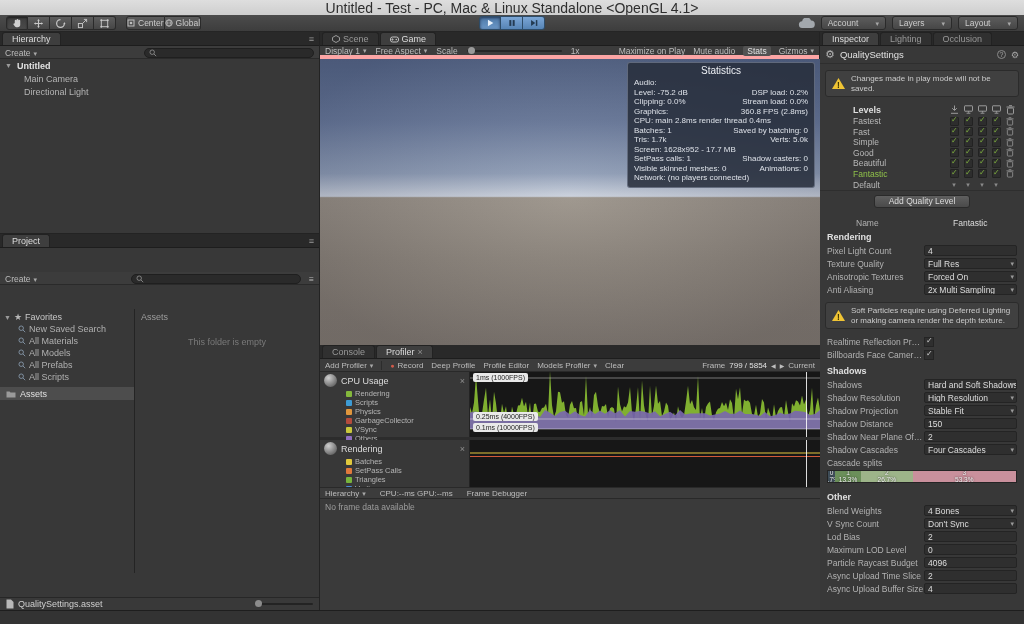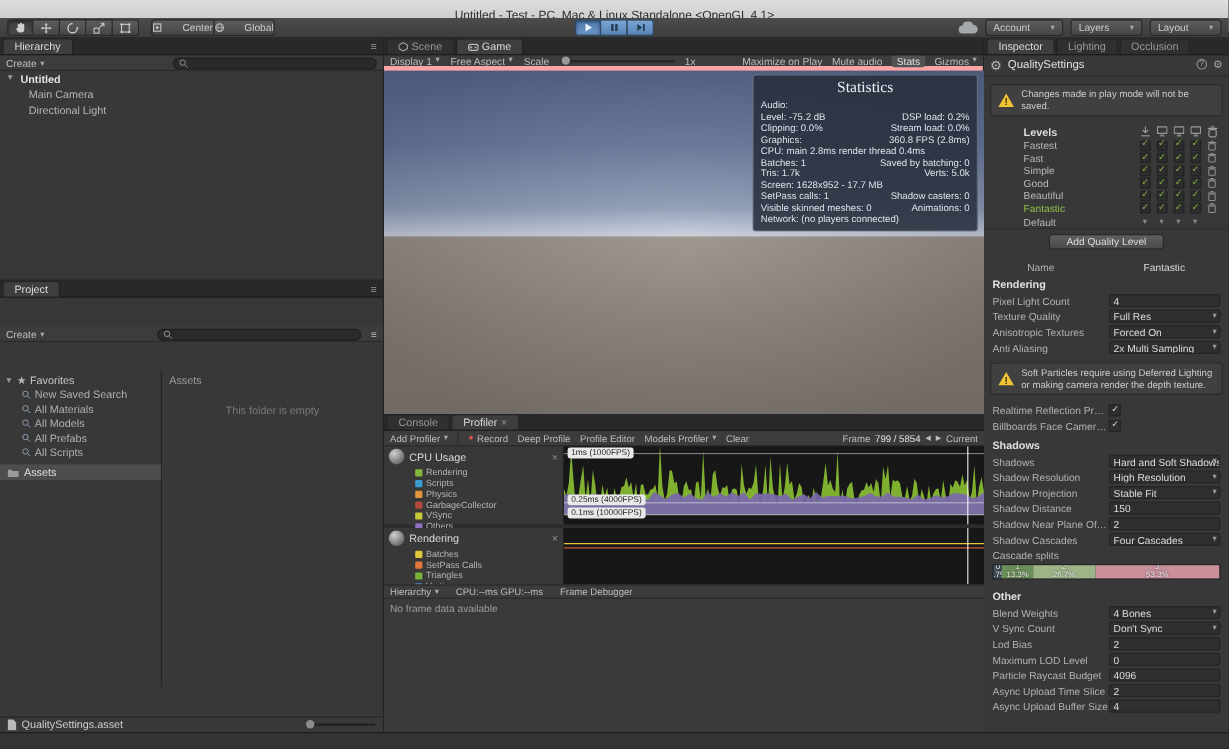--- a/index.html
+++ b/index.html
@@ -7,30 +7,30 @@
   #window {
     position:relative; width:1024px; height:624px; overflow:hidden;
     background:#383838; font-family:"Liberation Sans","DejaVu Sans",sans-serif;
     font-size:9px; color:#b8b8b8; user-select:none;
   }
   svg { display:block; }
 
   
   .titlebar{position:absolute;left:0;top:0;width:1024px;height:27px;
     background:linear-gradient(#dedede,#c3c3c3);border-bottom:1px solid #8a8a8a;
-    display:flex;align-items:center;justify-content:center;color:#2e2e2e;font-size:10px;}
+    display:flex;align-items:flex-start;justify-content:center;color:#2e2e2e;font-size:14px;}
 
   
   .unitybar{position:absolute;left:0;top:15px;width:1024px;height:17px;
     background:linear-gradient(#4c4c4c,#3d3d3d);border-bottom:1px solid #252525;
     display:flex;align-items:center;padding:0 6px;}
   .seg-group{display:flex;margin-right:10px;}
   .seg{height:14px;min-width:22px;display:flex;align-items:center;justify-content:center;
     background:linear-gradient(#5d5d5d,#464646);border:1px solid #2a2a2a;border-left-width:0;
-    color:#ccc;font-size:8.5px;padding:0 0;gap:17px;cursor:default;}
+    color:#ccc;font-size:8.5px;padding:0 0;gap:3px;cursor:default;}
   .seg:first-child{border-left-width:1px;border-radius:3px 0 0 3px;}
   .seg:last-child{border-radius:0 3px 3px 0;}
   .seg.active{background:linear-gradient(#3e3e3e,#4a4a4a);box-shadow:inset 0 1px 2px rgba(0,0,0,.5);}
   .play-group{position:absolute;left:50%;transform:translateX(-50%);display:flex;}
   .play-group .seg{background:linear-gradient(#7ba6d6,#5684b5);border-color:#2e4c68;}
   .play-group .seg.active{background:linear-gradient(#4f7aa9,#6b97c7);box-shadow:inset 0 1px 3px rgba(0,0,20,.55);}
   .right-group{margin-left:auto;display:flex;align-items:center;gap:6px;}
   .tb-btn{height:14px;background:linear-gradient(#5d5d5d,#464646);border:1px solid #2a2a2a;
     border-radius:3px;color:#ccc;font-size:8.5px;display:flex;align-items:center;padding:0 6px;gap:17px;}
   .caret{font-size:7px;color:#a8a8a8;line-height:1;}
@@ -84,21 +84,21 @@
   .hslider .knob{position:absolute;top:-3px;left:1px;width:7px;height:7px;border-radius:50%;background:#9a9a9a;}
 
   .game-view{position:absolute;left:0;top:27px;width:500px;height:286px;overflow:hidden;
     background:linear-gradient(#57688a 0%,#68799b 22%,#8b9ab4 40%,#c6cdd9 48%,#958d83 48.5%,#8b8379 70%,#837b72 100%);}
   .game-vignette{position:absolute;left:0;top:0;right:0;bottom:0;
     background:radial-gradient(ellipse at 50% 48%, rgba(255,255,255,0.10), rgba(0,0,20,0.14) 85%);}
 
   
   .stats{position:absolute;top:3px;right:5px;width:188px;background:rgba(40,47,60,0.88);
     border:1px solid rgba(140,150,170,0.55);border-radius:3px;padding:2px 6px 4px;color:#dde1e8;}
-  .stats-title{text-align:center;font-size:13px;color:#eceff4;margin-bottom:2px;font-family:Liberation Serif, serif;}
+  .stats-title{text-align:center;font-size:10px;color:#eceff4;margin-bottom:2px;}
   .stat-row{display:flex;justify-content:space-between;font-size:8px;line-height:9.5px;white-space:nowrap;}
 
   
   .dock{position:absolute;left:0;top:313px;width:500px;height:265px;background:#383838;}
   .ptoolbar{height:13px;background:#3c3c3c;border-bottom:1px solid #292929;display:flex;
     align-items:center;gap:8px;padding:0 5px;font-size:8px;color:#bdbdbd;white-space:nowrap;}
   .ptoolbar .sep{width:1px;height:9px;background:#2c2c2c;}
   .pt-right{margin-left:auto;display:flex;align-items:center;gap:4px;}
   .rec-dot{color:#d05a4a;font-size:7px;}
   .charts{position:absolute;left:0;top:27px;width:500px;height:115px;background:#2c2c2c;}

